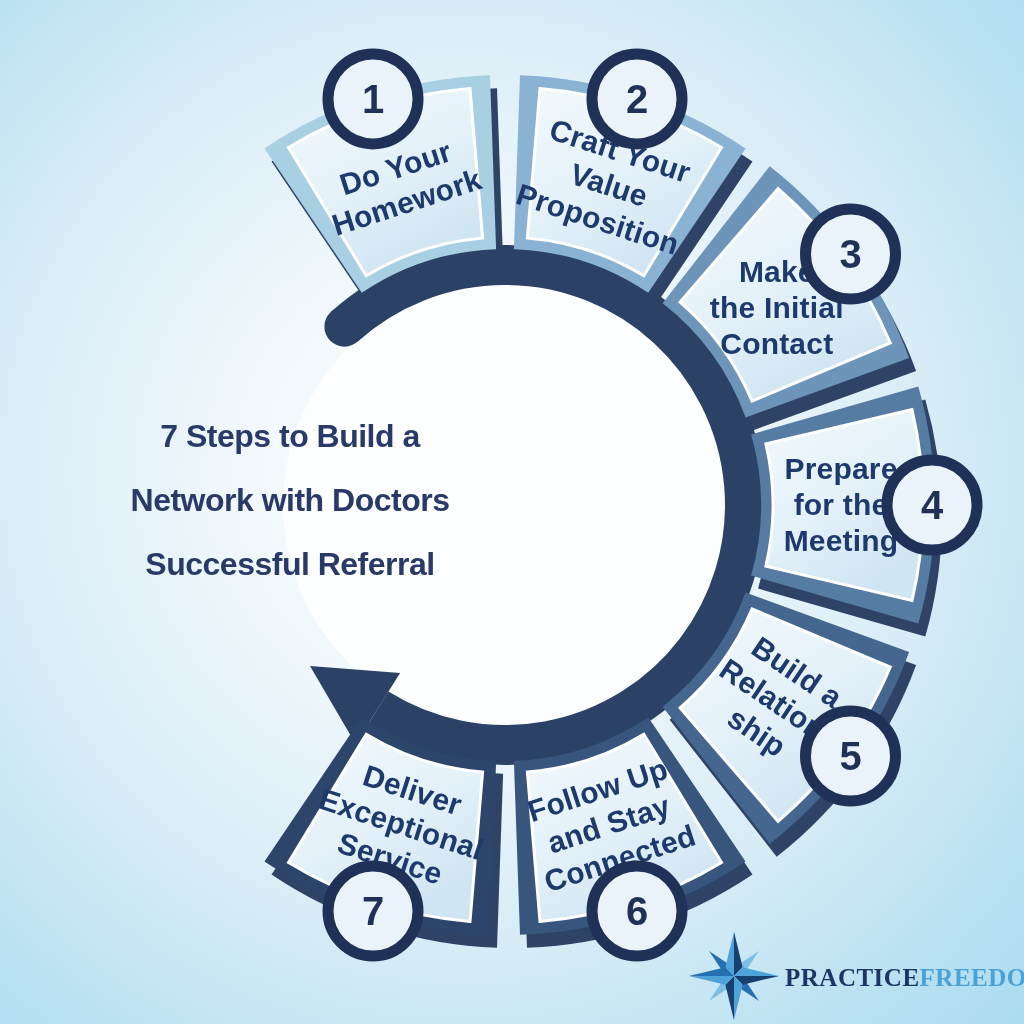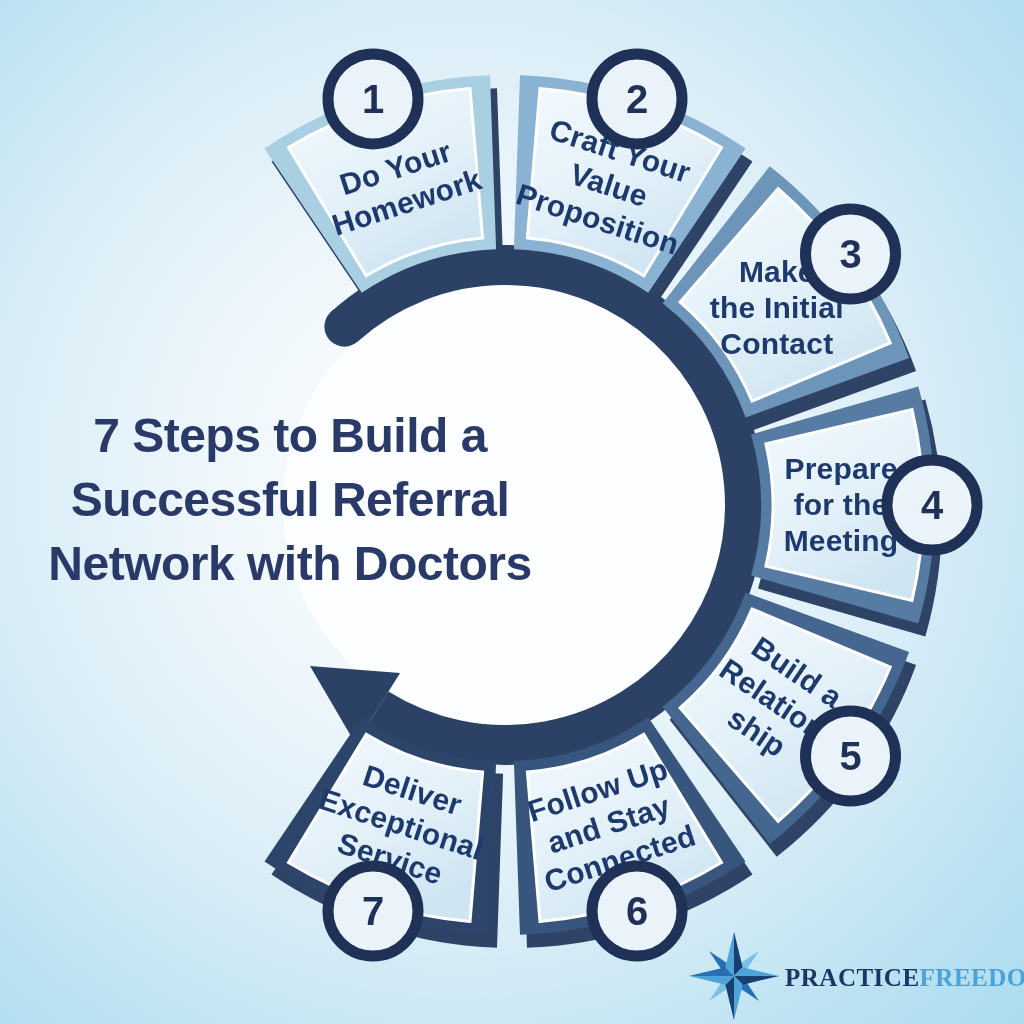--- a/index.html
+++ b/index.html
@@ -4,21 +4,21 @@
 <style>
   html,body{margin:0;padding:0;}
   .canvas{
     position:relative;width:1024px;height:1024px;overflow:hidden;
     font-family:"Liberation Sans",sans-serif;
     background:radial-gradient(circle at 45% 46%, #fbfdfe 0%, #f1f8fc 28%, #d9edf7 58%, #b9e1f1 85%, #abdcef 100%);
   }
   #diagram{position:absolute;left:0;top:0;width:1024px;height:1024px;}
   .title{
     position:absolute;left:0;top:404px;width:580px;
-    text-align:center;font-weight:bold;font-size:48px;line-height:64px;
+    text-align:center;font-weight:bold;font-size:32px;line-height:64px;
     color:#293a69;letter-spacing:-0.5px;
   }
   .logo{position:absolute;left:686px;top:928px;display:flex;align-items:center;}
   .logo .star{width:96px;height:96px;flex:0 0 auto;}
   .logo-text{
     font-family:"Liberation Serif",serif;font-weight:bold;font-size:25px;
     letter-spacing:0.5px;white-space:nowrap;margin-left:3px;margin-top:4px;
   }
   .lp{color:#1c3564}
   .ls{color:#4aa2d8}
@@ -107,22 +107,22 @@
         <text x="637.0" y="925.1" text-anchor="middle" font-size="40" font-weight="700" fill="#1f3156" font-family="&quot;Liberation Sans&quot;,sans-serif">6</text>
       </g>
       <g>
         <circle cx="373.0" cy="911.1" r="45" fill="#eaf3fa" stroke="#1f3156" stroke-width="11"></circle>
         <text x="373.0" y="925.1" text-anchor="middle" font-size="40" font-weight="700" fill="#1f3156" font-family="&quot;Liberation Sans&quot;,sans-serif">7</text>
       </g>
     </svg>
 
   <div class="title">
     <div>7 Steps to Build a</div>
+    <div>Network with Doctors</div>
     <div>Successful Referral</div>
-    <div>Network with Doctors</div>
   </div>
 
   <div class="logo">
     <svg class="star" viewBox="-50 -50 100 100">
 
       <polygon points="5,-12 26,-26 12,-5" fill="#7bbfe6"></polygon>
       <polygon points="12,5 26,26 5,12" fill="#2470b2"></polygon>
       <polygon points="-5,12 -26,26 -12,5" fill="#7bbfe6"></polygon>
       <polygon points="-12,-5 -26,-26 -5,-12" fill="#2470b2"></polygon>
 

